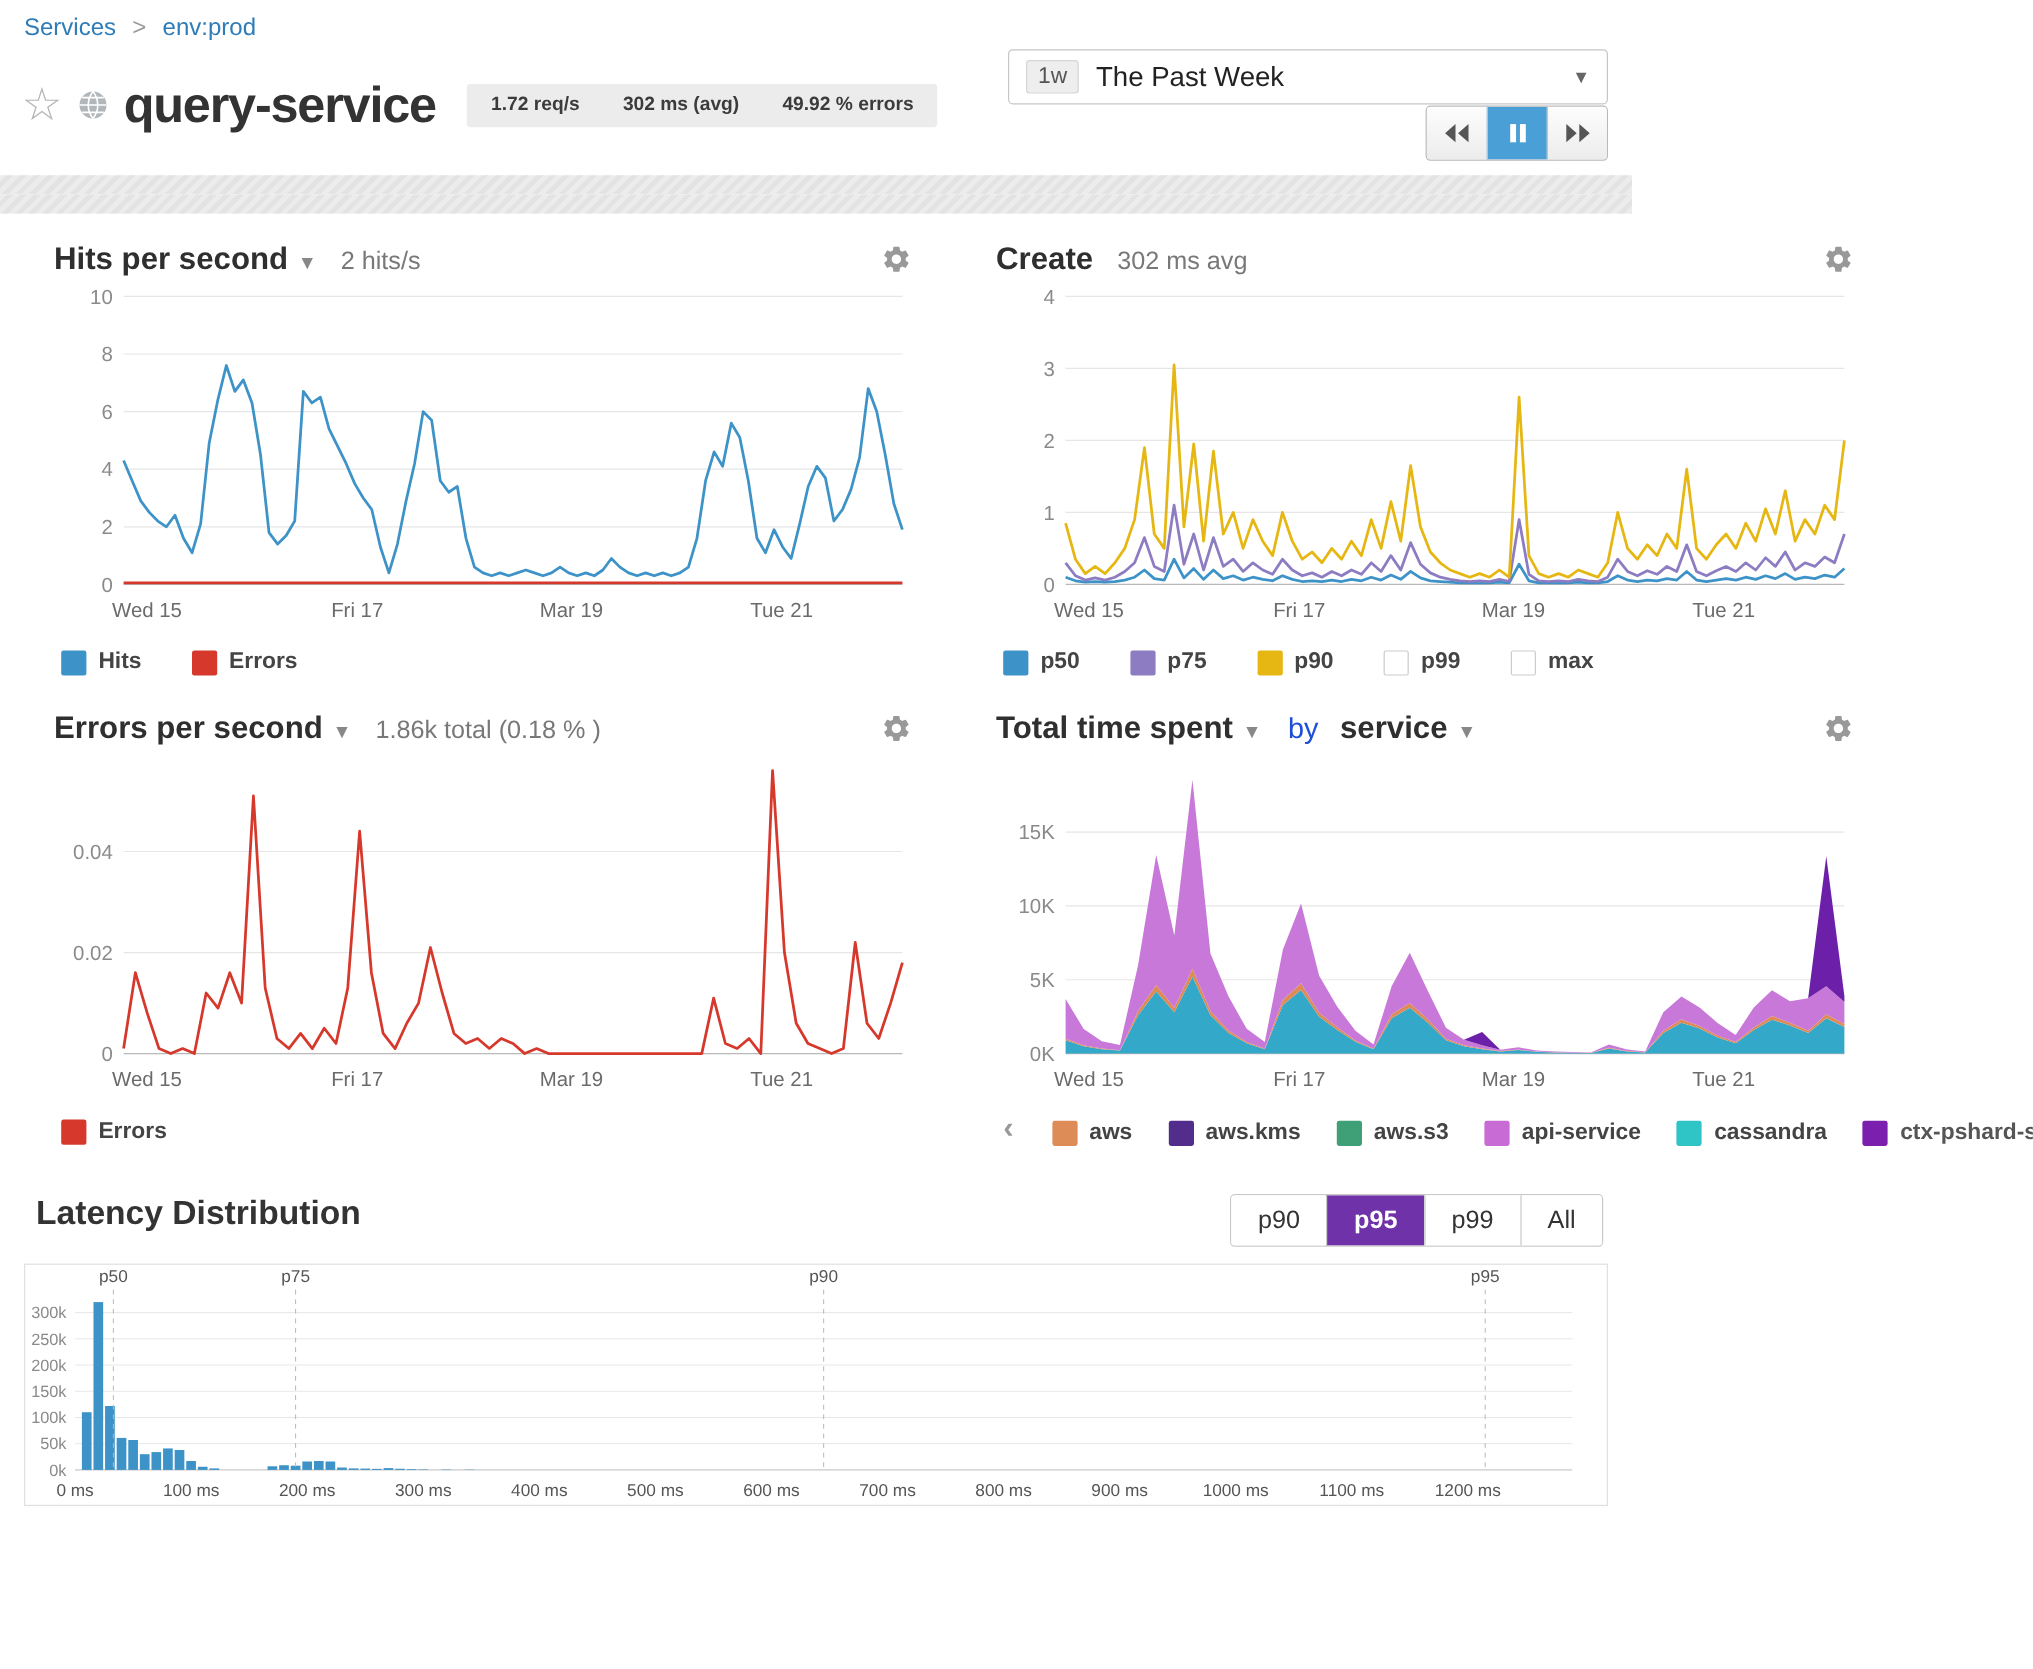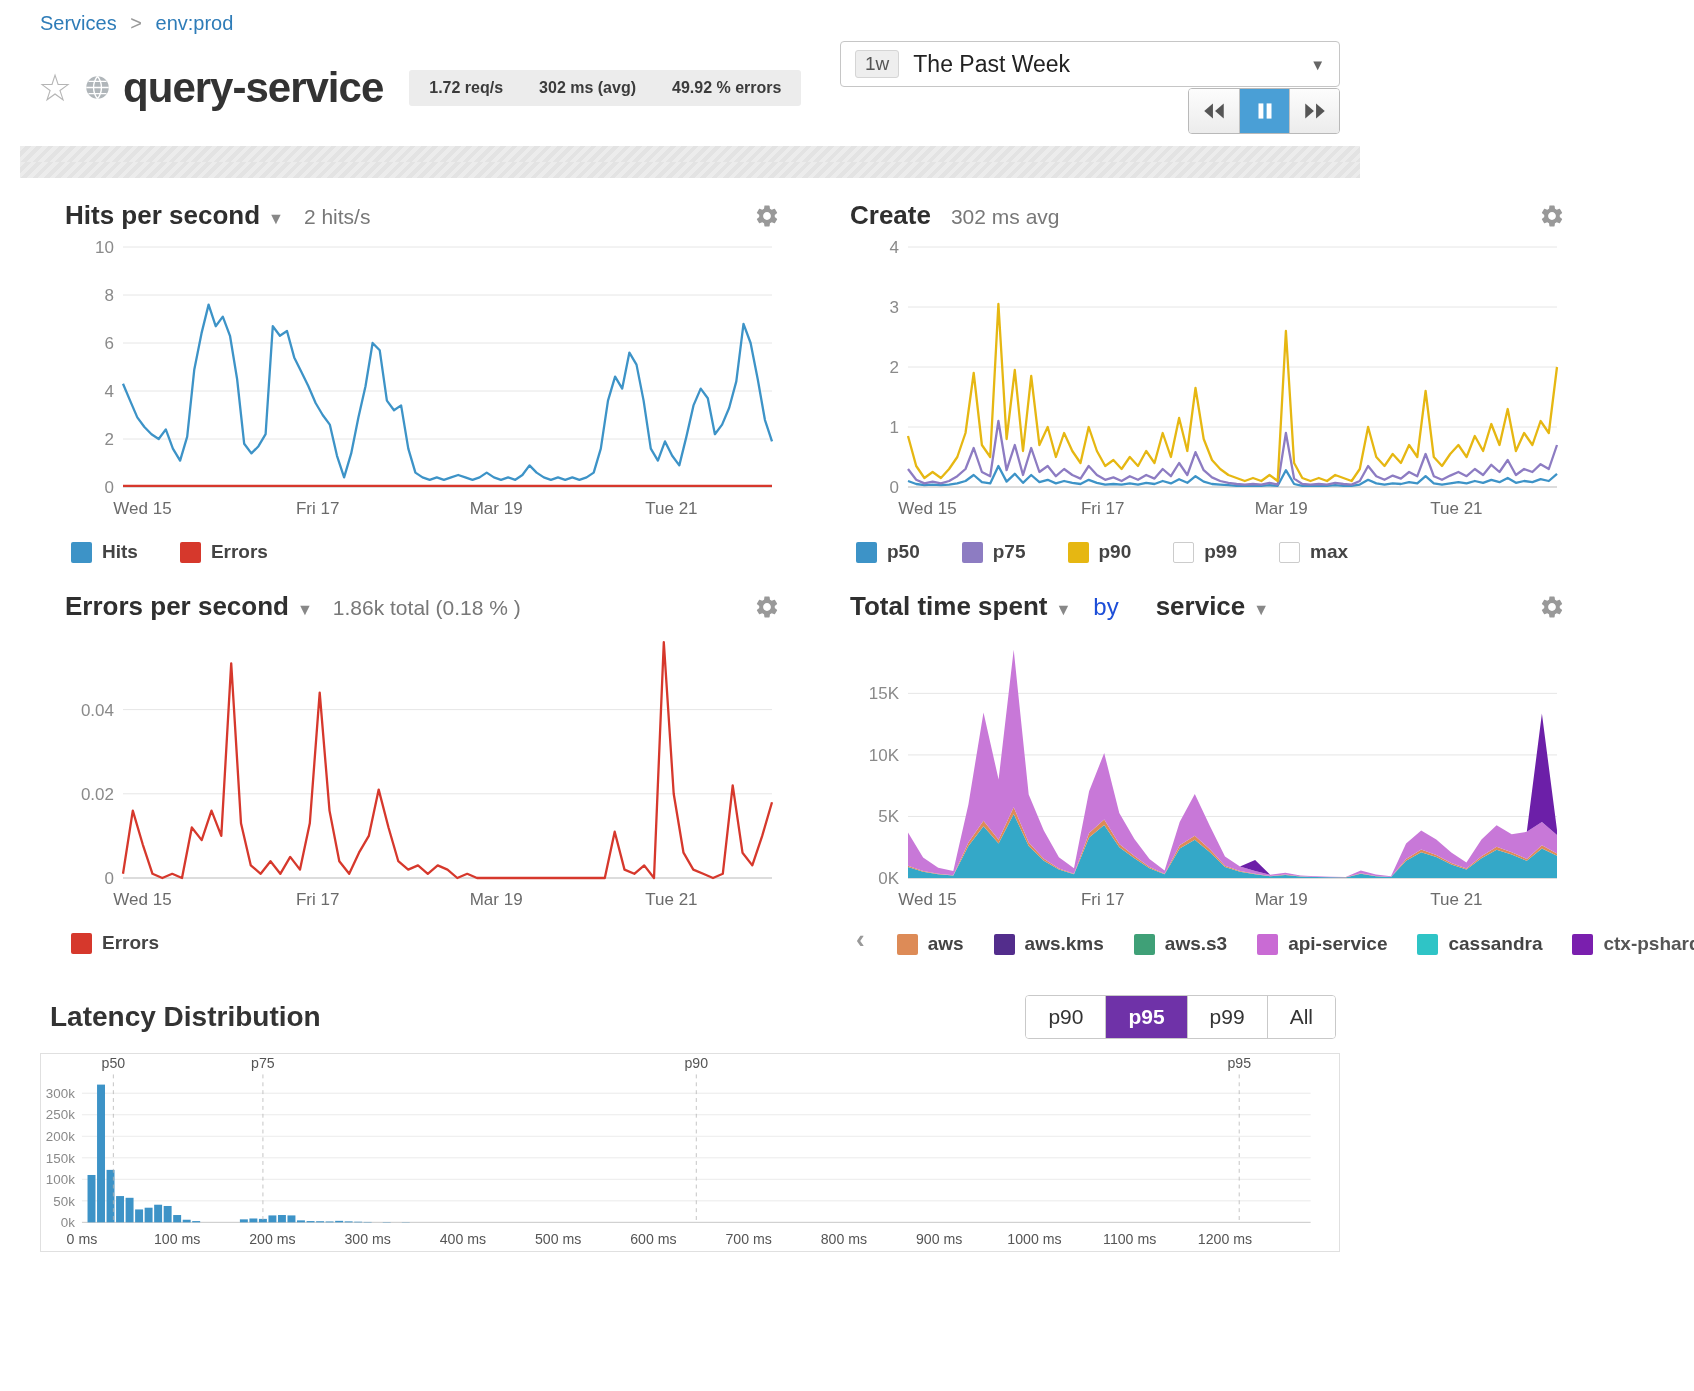--- a/index.html
+++ b/index.html
@@ -1,21 +1,21 @@
 <!DOCTYPE html>
 <html><head>
 <meta charset="utf-8">
 <style>
   * { box-sizing: border-box; }
   body {
     margin: 0; background: #fff; color: #333;
     font-family: "Liberation Sans", "DejaVu Sans", sans-serif;
     width: 1694px;
   }
-  .page { width: 1360px; padding-left: 20px; }
+  .page { width: 1360px; }
 
   
   .breadcrumb { padding: 12px 0 2px 20px; font-size: 20px; }
   .breadcrumb a { color: #2e7cb8; text-decoration: none; cursor: pointer; }
   .breadcrumb .sep { color: #999; margin: 0 8px; }
 
   
   .header-row { display: flex; align-items: center; padding: 4px 20px 12px 18px; }
   .star-icon { font-size: 38px; color: #b5b5b5; line-height: 1; margin-right: 12px; cursor: pointer; }
   .type-icon { margin-right: 12px; display: inline-flex; }
@@ -40,38 +40,38 @@
   .monitors-link { color: #2e7cb8; text-decoration: none; margin-left: 42px; cursor: pointer; }
 
   
   .charts-grid { display: grid; grid-template-columns: 715px 715px; column-gap: 70px; row-gap: 28px; margin: 22px 149px 0 45px; }
   .chart-card { width: 715px; }
   .chart-header { display: flex; align-items: baseline; margin-bottom: 2px; }
   .chart-title { font-size: 26px; font-weight: bold; color: #2f2f2f; cursor: pointer; }
   .hdr-caret { font-size: 16px; color: #888; margin-left: 8px; cursor: pointer; }
   .chart-subtitle { font-size: 21px; color: #787878; margin-left: 20px; }
   .hdr-by { font-size: 24px; color: #1d4ed8; margin-left: 22px; }
-  .hdr-sel { font-size: 26px; font-weight: bold; color: #2f2f2f; margin-left: 37px; cursor: pointer; }
+  .hdr-sel { font-size: 26px; font-weight: bold; color: #2f2f2f; margin-left: 18px; cursor: pointer; }
   .gear-btn { margin-left: auto; align-self: center; cursor: pointer; display: inline-flex; }
   svg.plot { display: block; width: 100%; height: auto; }
   svg text { font-family: "Liberation Sans", "DejaVu Sans", sans-serif; }
 
   
   .legend { display: flex; align-items: flex-end; gap: 42px; padding-left: 6px; margin-top: 10px; min-height: 30px; font-weight: bold; }
   .legend-item { display: inline-flex; align-items: center; gap: 10px; cursor: pointer; }
   .swatch { width: 21px; height: 21px; border-radius: 2px; display: inline-block; }
   .swatch.hollow { background: #fff; border: 1px solid #ccc; }
   .lg-label { font-size: 19px; color: #444; white-space: nowrap; }
   .lg-label.clipped { max-width: 118px; overflow: hidden; color: #555; }
   .lg-scroll { color: #999; font-size: 26px; margin-right: 2px; cursor: pointer; }
   .legend.tight { gap: 30px; }
 
   
   .dist-section { margin: 40px 20px 0 20px; }
-  .dist-header { display: flex; align-items: center; padding: 0 4px 0 10px; gap: 32px; }
+  .dist-header { display: flex; padding: 0 4px 0 10px; gap: 32px; }
   .dist-title { font-size: 28px; font-weight: bold; }
   .seg { margin-left: auto; display: inline-flex; border: 1px solid #c9c9c9; border-radius: 4px; overflow: hidden; }
   .seg-btn { font-size: 21px; padding: 9px 22px; background: #fff; border: none; border-left: 1px solid #c9c9c9; color: #333; cursor: pointer; font-family: inherit; }
   .seg-btn:first-child { border-left: none; }
   .seg-btn.active { background: #6f32a8; color: #fff; font-weight: bold; }
   .dist-panel { border: 1px solid #e0e0e0; margin-top: 14px; }
 </style>
 </head>
 <body>
 

